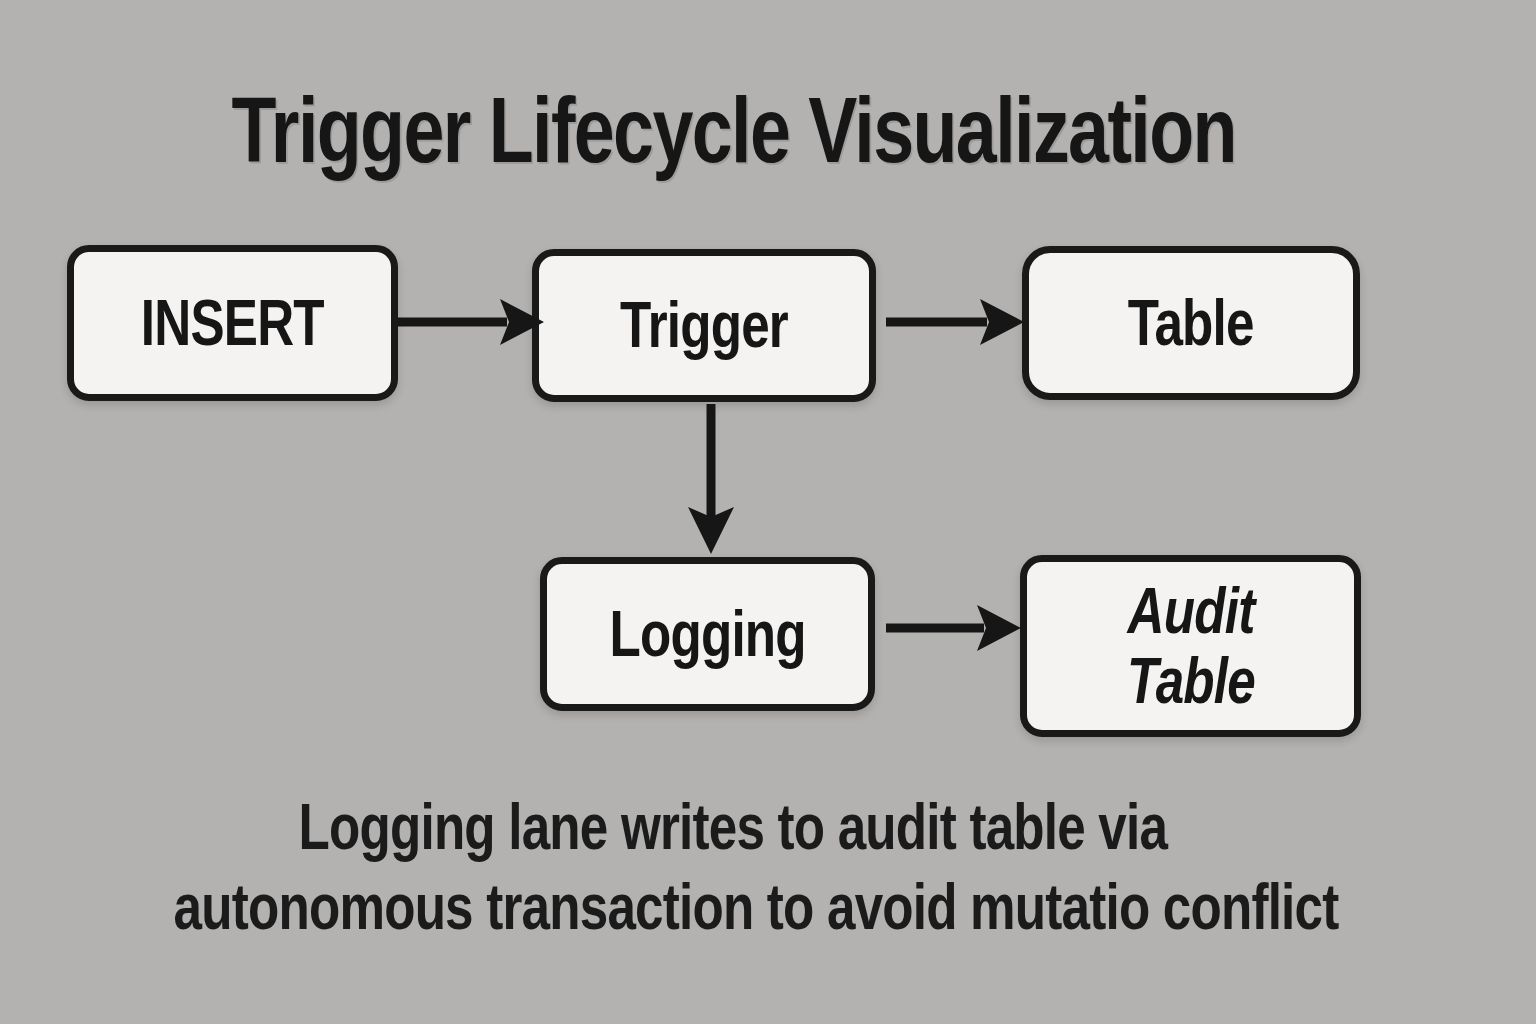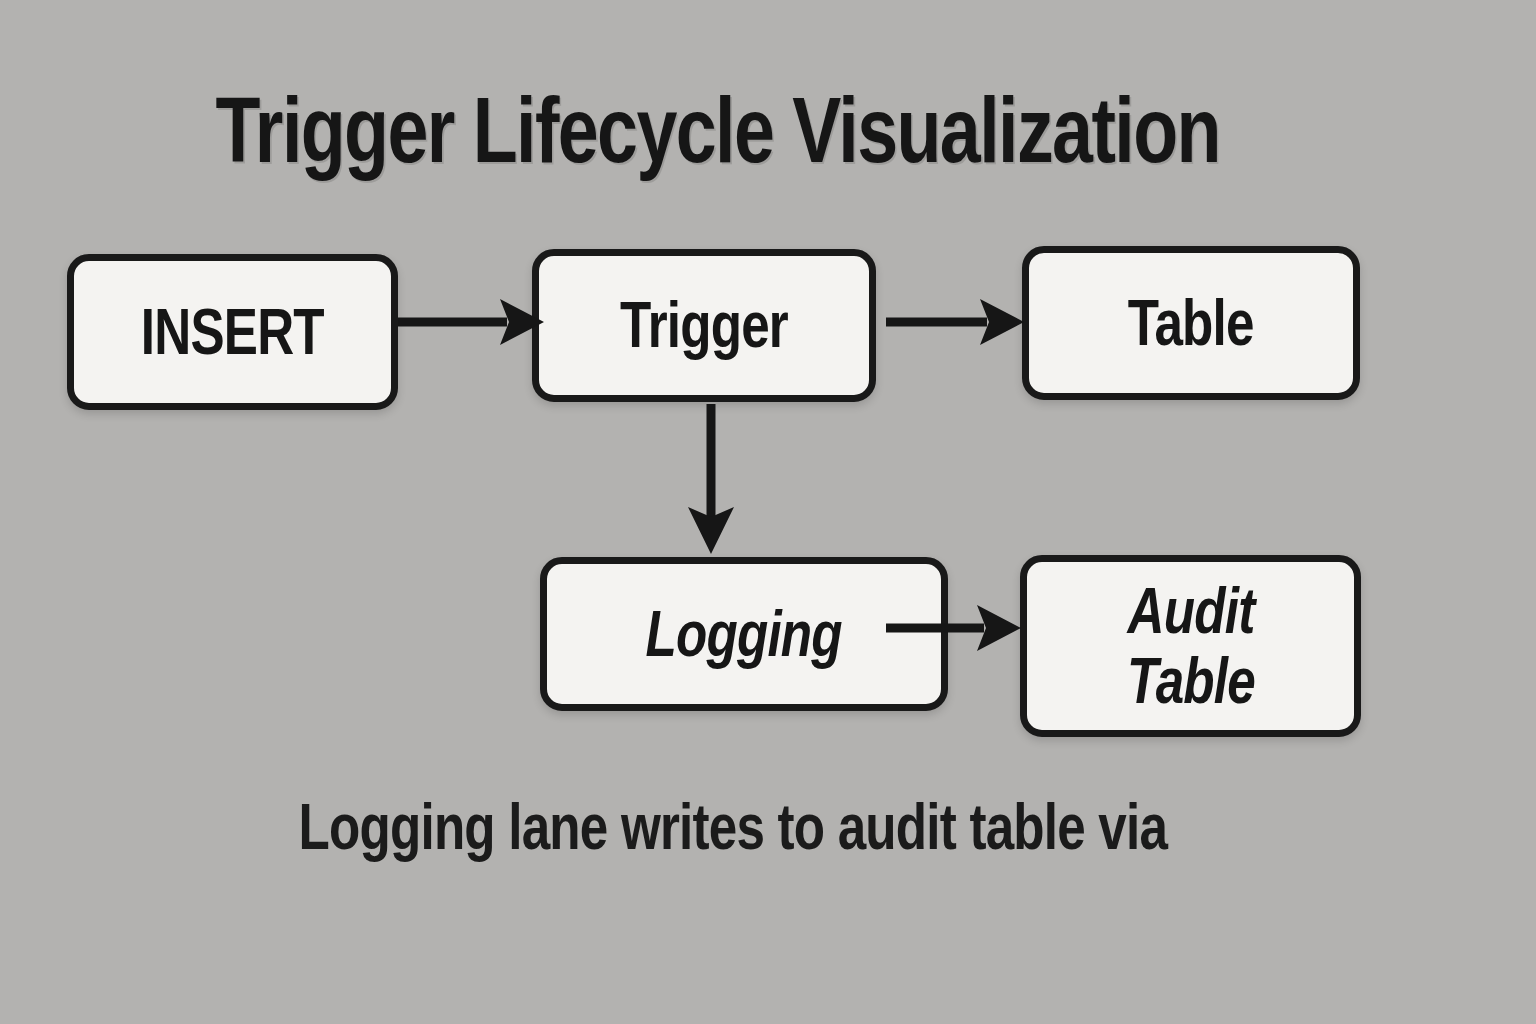--- a/index.html
+++ b/index.html
@@ -11,21 +11,21 @@
   .canvas {
     position: relative;
     width: 1536px;
     height: 1024px;
     background: #b3b2b0;
     overflow: hidden;
   }
   .title-wrap {
     position: absolute;
     top: 80px;
-    left: 0;
+    left: 16px;
     width: 1436px;
     text-align: center;
   }
   .title {
     display: inline-block;
     font-size: 92px;
     line-height: 100px;
     font-weight: bold;
     color: #161616;
     letter-spacing: -2px;
@@ -54,24 +54,24 @@
     line-height: 1.1;
     text-align: center;
     white-space: nowrap;
     transform: scaleX(0.8);
     transform-origin: center;
   }
   .node-label.wrap {
     white-space: normal;
     max-width: 260px;
   }
-  #node-insert  { left: 67px;   top: 245px; width: 331px; height: 156px; margin-top: 9px; }
+  #node-insert  { left: 67px;   top: 245px; width: 331px; height: 156px; }
   #node-trigger { left: 532px;  top: 249px; width: 344px; height: 153px; }
-  #node-table   { left: 1022px; top: 246px; width: 338px; height: 154px; }
-  #node-logging { left: 540px;  top: 557px; width: 408px; height: 154px; font-style: italic; }
+  #node-table   { left: 1022px; top: 246px; width: 338px; height: 154px; border-radius: 28px; }
+  #node-logging { left: 540px;  top: 557px; width: 335px; height: 154px; }
   #node-audit   { left: 1020px; top: 555px; width: 341px; height: 182px; font-style: italic; }
   .edges-svg {
     position: absolute;
     top: 0; left: 0;
     width: 1536px;
     height: 1024px;
     pointer-events: none;
   }
   .edge line { stroke: #161616; stroke-width: 9; }
   .edge polygon { fill: #161616; }
@@ -142,15 +142,18 @@
     <g class="edge">
       <line x1="886" y1="628" x2="984" y2="628"></line>
       <polygon points="977,605 1021,628 977,651 986,628"></polygon>
     </g>
   </svg>
 
   <div class="caption-wrap">
     <div class="caption-line">
       <span>Logging lane writes to audit table via</span>
     </div>
+    <div class="caption-line">
+      <span>autonomous transaction to avoid mutatio conflict</span>
+    </div>
   </div>
 
 </div>
 
 </body></html>

